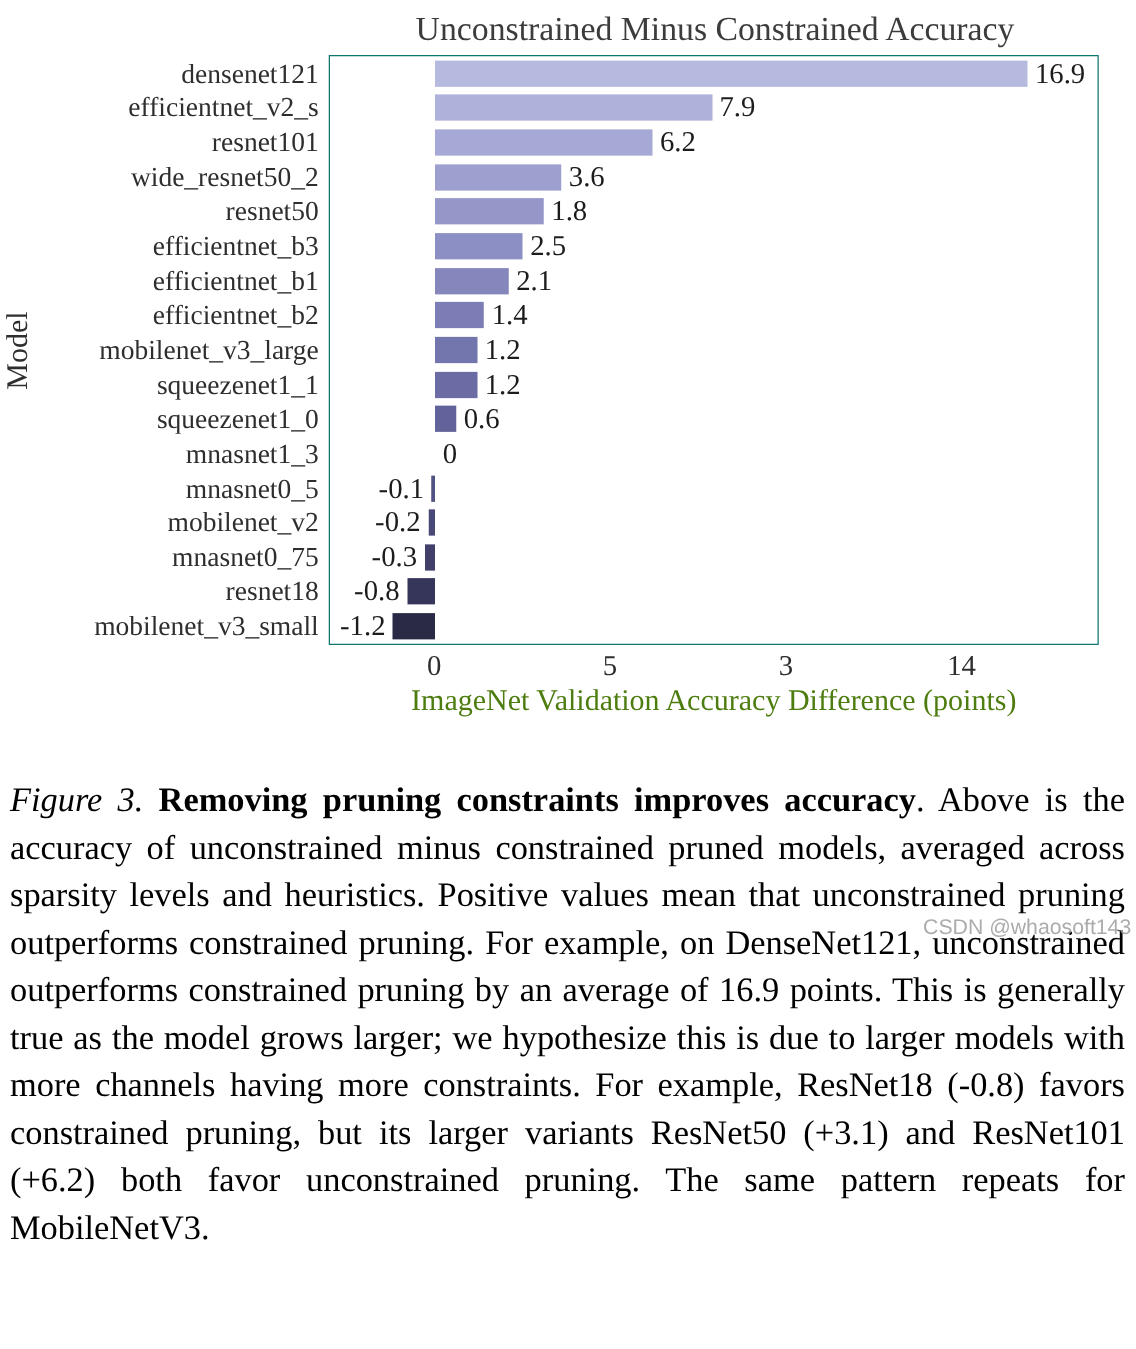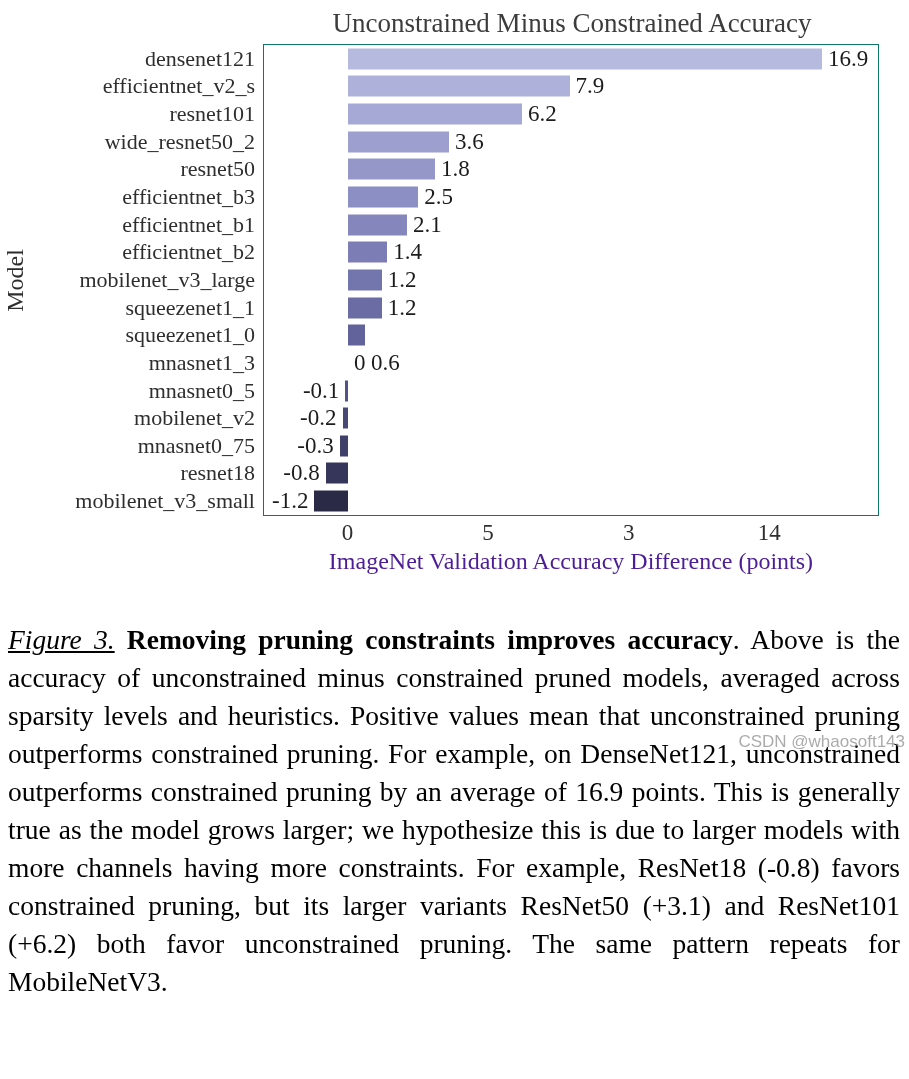--- a/index.html
+++ b/index.html
@@ -85,33 +85,33 @@
     top: 4px;
     transform: translateX(-50%);
     font-size: 23px;
     color: #2e2e2e;
   }
   .x-axis-label {
     margin-left: 263px;
     width: 616px;
     text-align: center;
     font-size: 24px;
-    color: #4c1d95;
+    color: #4d7c0f;
     white-space: nowrap;
   }
 
   
   .caption {
     margin: 46px 9px 0 8px;
     font-size: 27.5px;
     line-height: 38px;
     text-align: justify;
     color: #000000;
   }
-  .figure-label { font-style: italic; text-decoration: underline; }
+  .figure-label { font-style: italic; }
   .figure-bold { font-weight: bold; }
 
   
   .watermark {
     position: absolute;
     right: 4px;
     bottom: 12px;
     font-size: 17px;
     color: #9d9d9d;
     opacity: 0.85;
@@ -186,21 +186,21 @@
             <div class="plot-row">
               <div class="bar" style="left: 13.6986%; width: 5.47945%; background: rgb(115, 117, 173);"></div>
               <div class="bar-label" style="left: calc(19.1781% + 6px);">1.2</div>
             </div>
             <div class="plot-row">
               <div class="bar" style="left: 13.6986%; width: 5.47945%; background: rgb(107, 108, 164);"></div>
               <div class="bar-label" style="left: calc(19.1781% + 6px);">1.2</div>
             </div>
             <div class="plot-row">
               <div class="bar" style="left: 13.6986%; width: 2.73973%; background: rgb(98, 99, 154);"></div>
-              <div class="bar-label" style="left: calc(16.4384% + 6px); margin-top: 28px;">0.6</div>
+              <div class="bar-label" style="left: calc(16.4384% + 6px);">0.6</div>
             </div>
             <div class="plot-row">
               <div class="bar-label" style="left: calc(13.6986% + 6px);">0</div>
             </div>
             <div class="plot-row">
               <div class="bar" style="left: 13.242%; width: 0.456621%; background: rgb(82, 82, 133);"></div>
               <div class="bar-label neg" style="left: calc(13.242% - 6px);">-0.1</div>
             </div>
             <div class="plot-row">
               <div class="bar" style="left: 12.7854%; width: 0.913242%; background: rgb(73, 73, 120);"></div>

